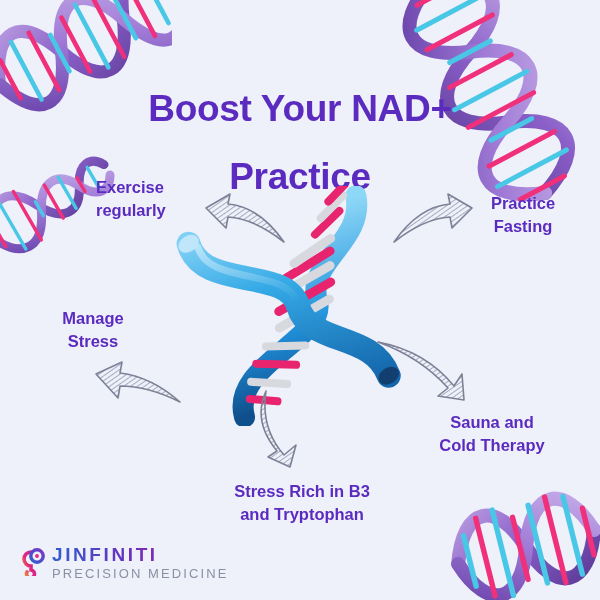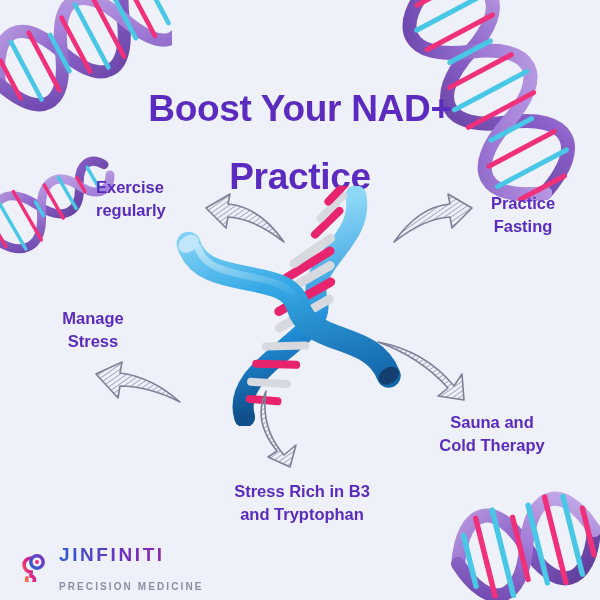--- a/index.html
+++ b/index.html
@@ -51,26 +51,26 @@
     line-height:1.42;
     white-space:pre-line;
   }
   #label-exercise{left:96px;top:176px;width:124px;text-align:left;}
   #label-fasting{left:460px;top:192px;width:126px;text-align:center;}
   #label-stress{left:30px;top:307px;width:126px;text-align:center;}
   #label-sauna{left:412px;top:411px;width:160px;text-align:center;}
   #label-foods{left:206px;top:480px;width:192px;text-align:center;}
 
   
-  #logo{position:absolute;left:18px;top:545px;display:flex;align-items:center;gap:11px;}
+  #logo{position:absolute;left:18px;top:545px;display:flex;align-items:center;gap:4px;}
   #logo-text{display:flex;flex-direction:column;line-height:1;}
   #logo-name{font-size:19px;font-weight:bold;letter-spacing:2.6px;
     background:linear-gradient(90deg,#2f5fd0 0%,#6c2fbd 45%,#b5299a 100%);
     -webkit-background-clip:text;background-clip:text;color:transparent;}
-  #logo-tagline{font-size:10px;letter-spacing:2.1px;color:#8b8fa3;margin-top:18px;font-weight:bold;}
+  #logo-tagline{font-size:13px;letter-spacing:2.1px;color:#8b8fa3;margin-top:3px;font-weight:normal;}
 </style>
 </head>
 <body>
 
 <div id="stage">
 
   <div class="deco" id="deco-tl">
     <svg width="190" height="150" viewBox="0 0 190 150">
       <defs>
         <linearGradient id="rib1" x1="0" y1="0" x2="1" y2="1">

